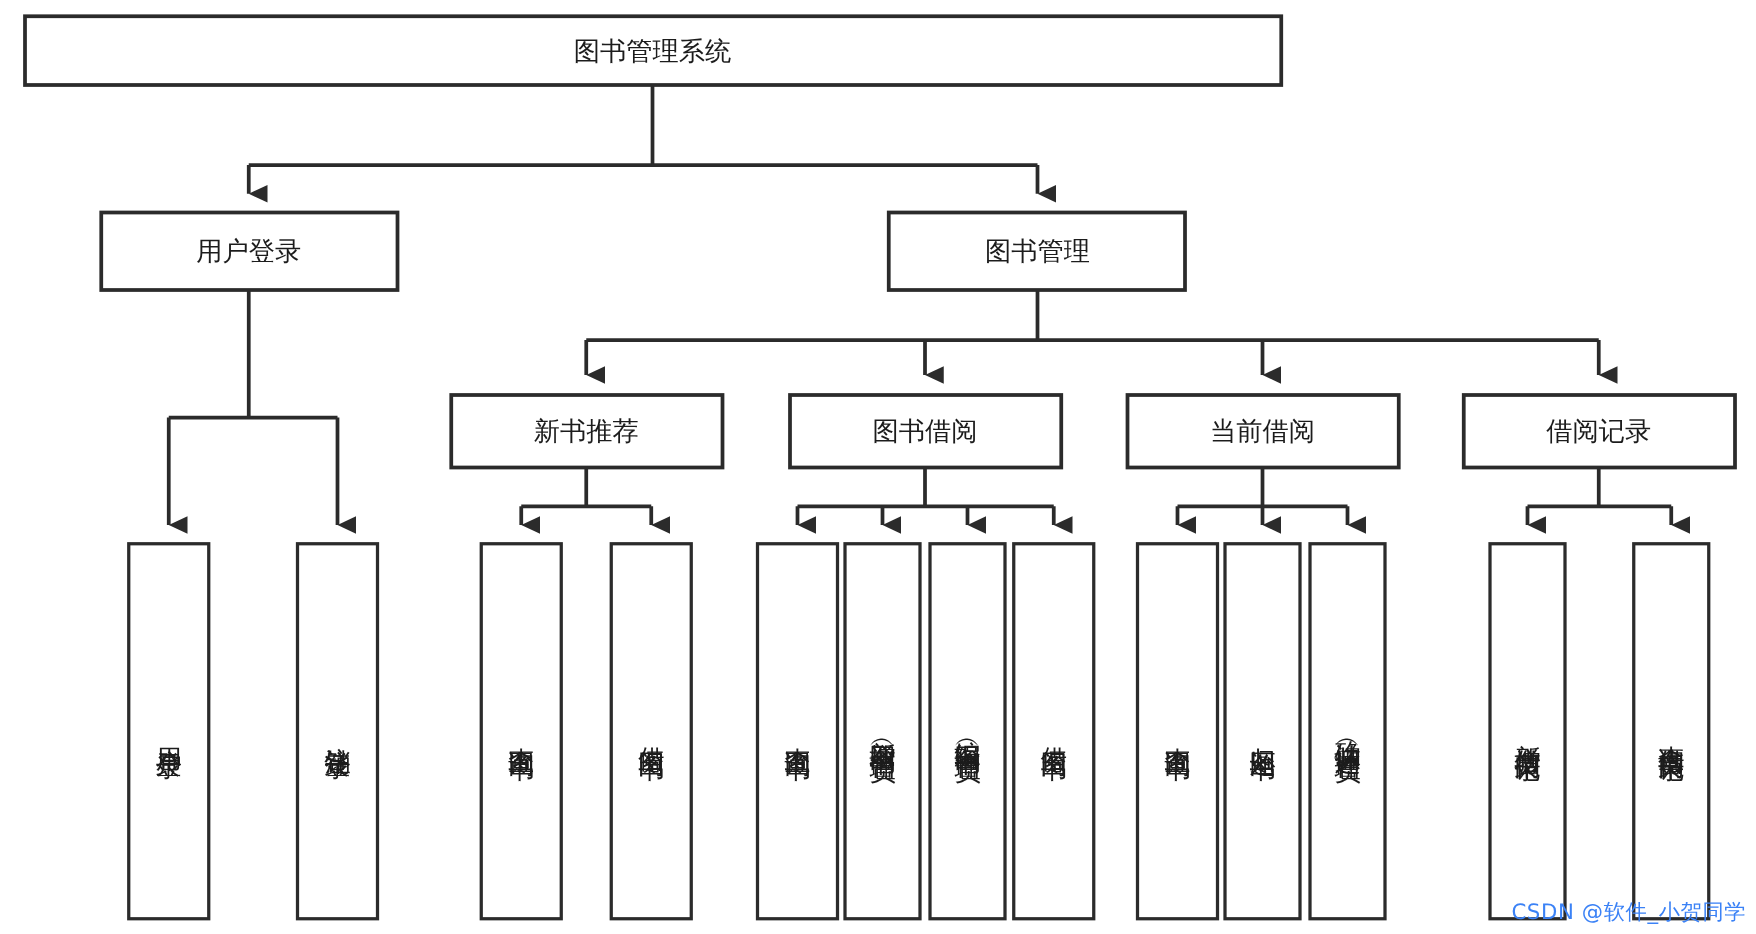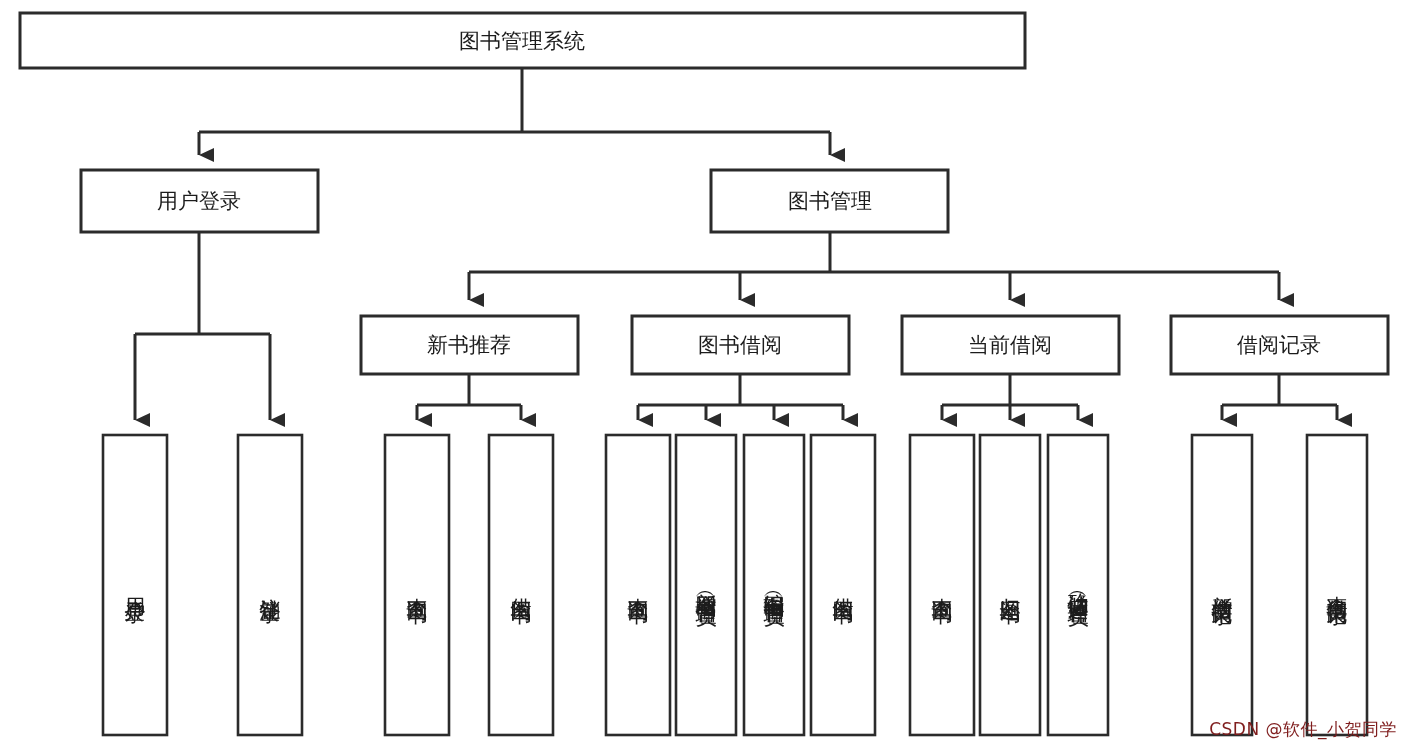--- a/index.html
+++ b/index.html
@@ -54,21 +54,21 @@
   .arrow-head {
     fill: #2b2b2b;
     stroke: none;
   }
   .watermark {
     position: absolute;
     right: 8px;
     bottom: 6px;
     font-family: "DejaVu Sans", "Liberation Sans", sans-serif;
     font-size: 17px;
-    color: #7f1d1d;
+    color: #3b82f6;
     white-space: nowrap;
     letter-spacing: 0.5px;
     pointer-events: none;
   }
 </style>
 </head>
 <body>
 
 <svg id="diagram" viewBox="0 0 1405 747" xmlns="http://www.w3.org/2000/svg">
 

